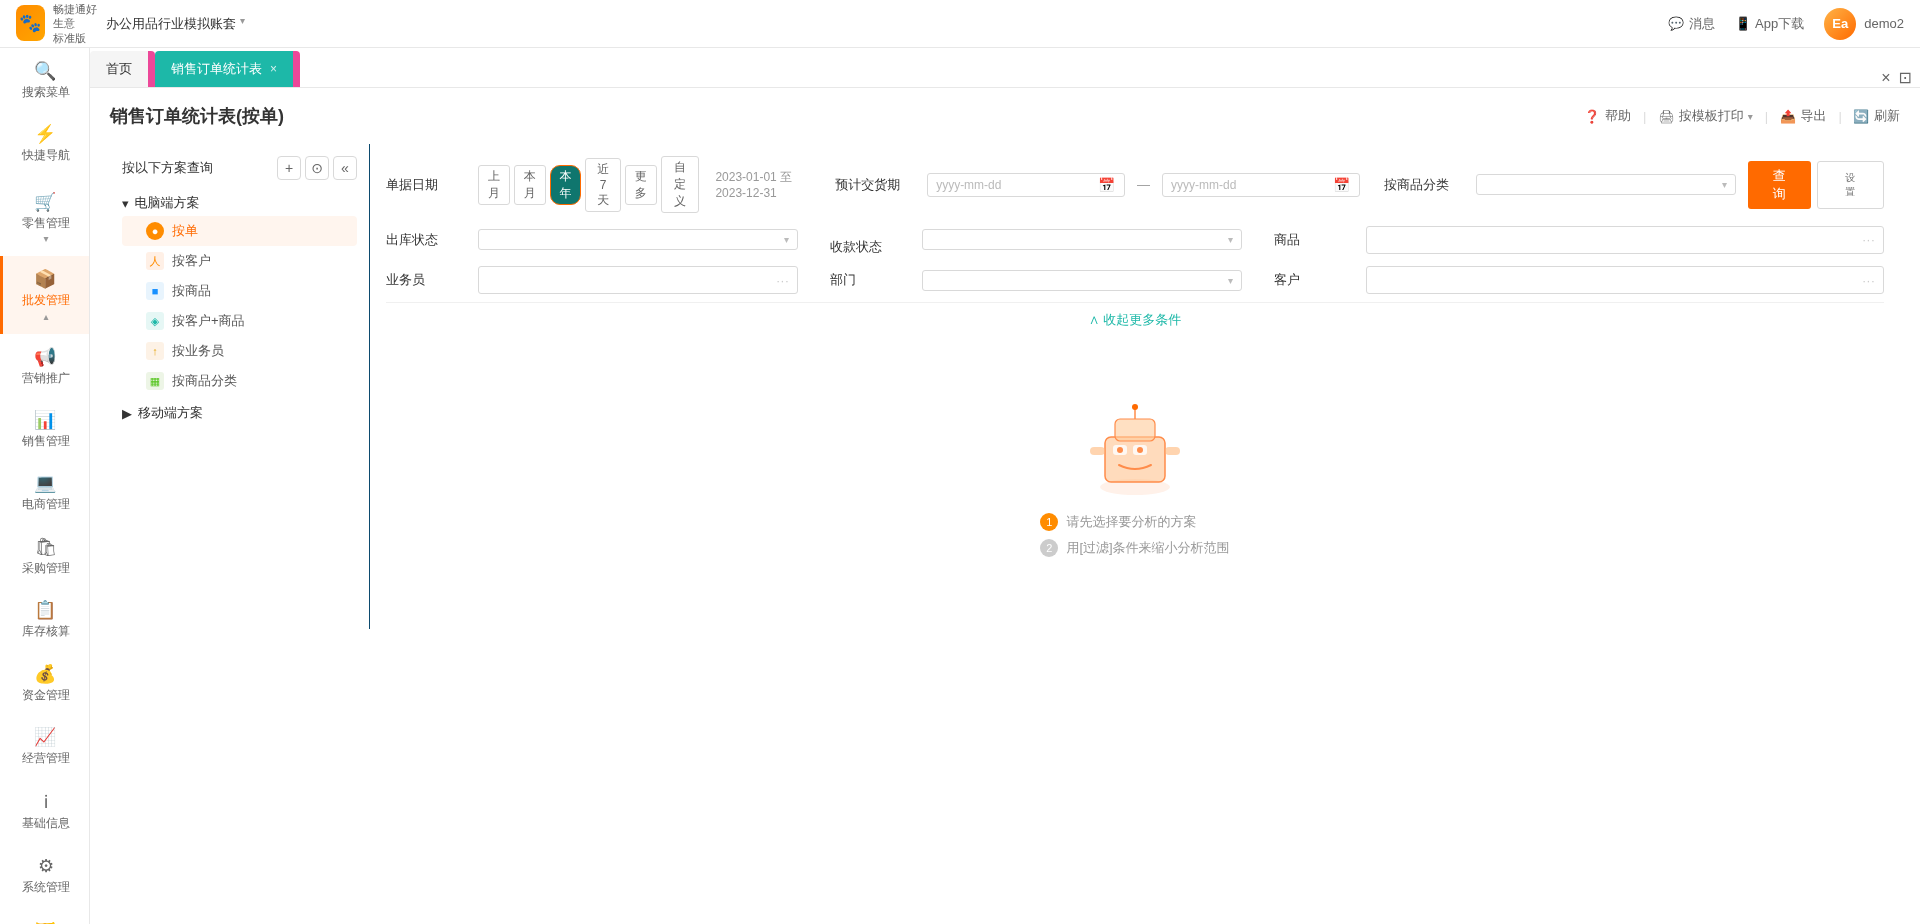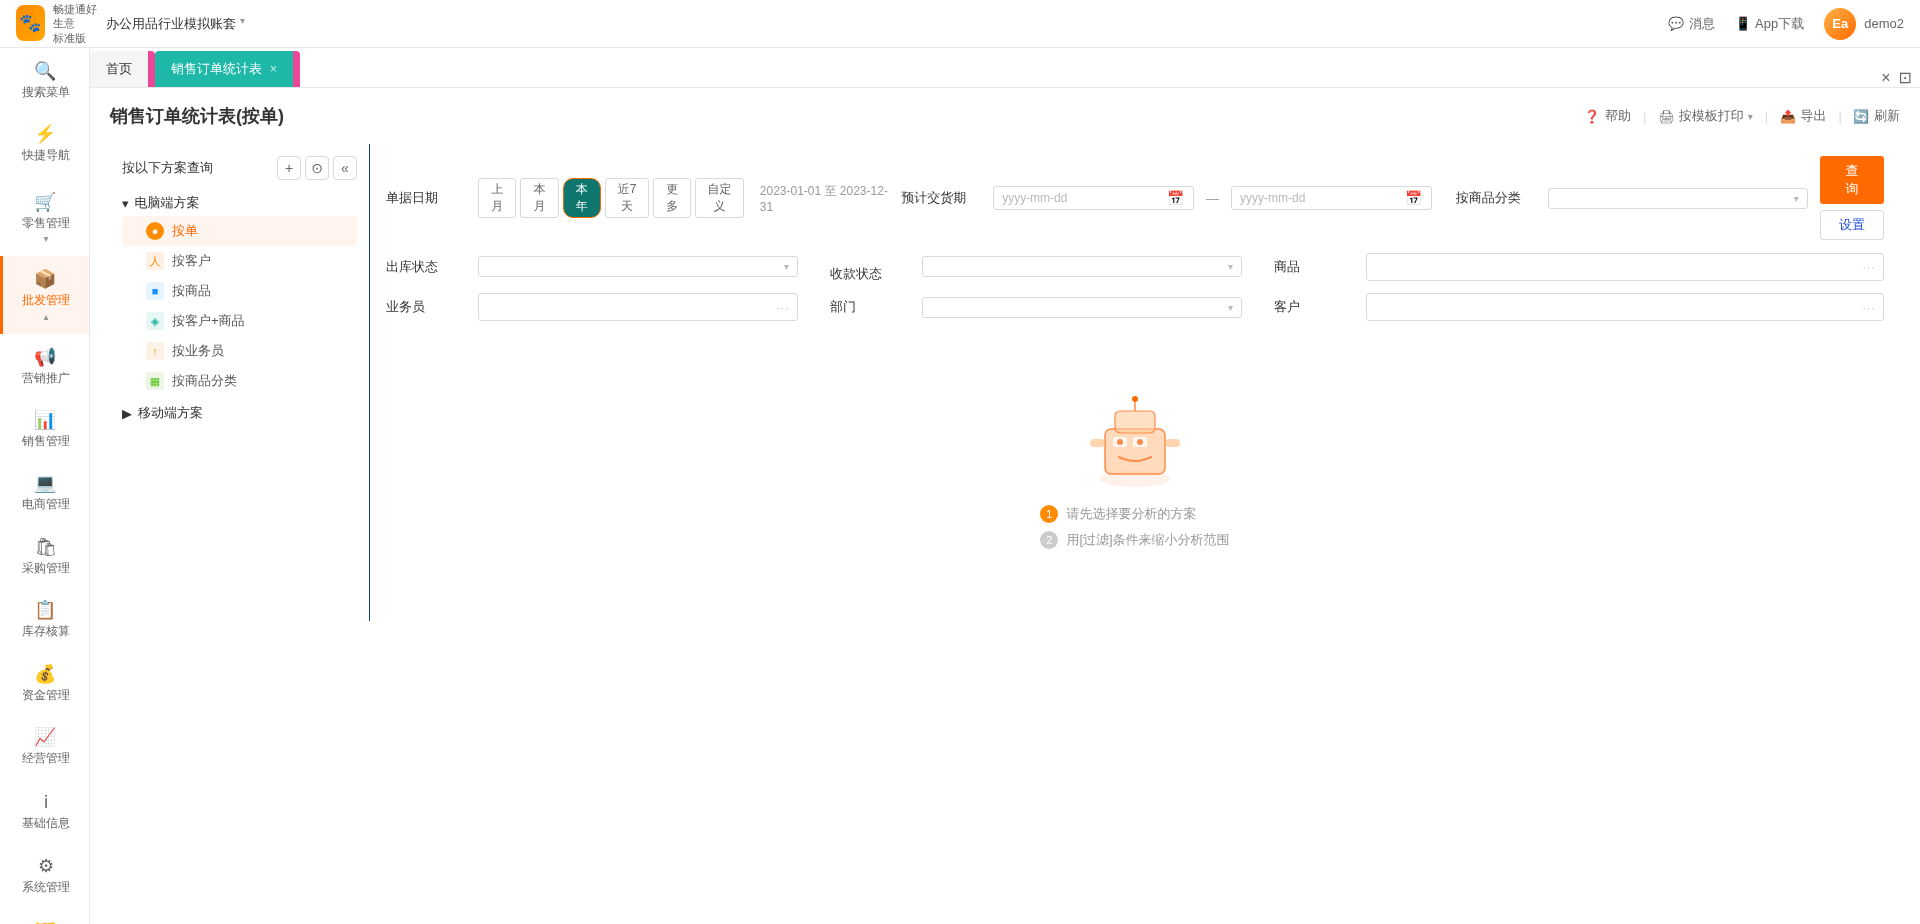--- a/index.html
+++ b/index.html
@@ -231,26 +231,26 @@
       border-top: 1px solid #f0f0f0; margin-top: 4px;
     }
 
     
     .btn-primary {
       background: #ff6a00; color: #fff; border: none;
       padding: 6px 20px; border-radius: 3px; font-size: 13px;
       cursor: pointer; font-family: inherit;
     }
     .btn-default {
-      background: #fff; color: #1d4ed8; border: 1px solid #d9d9d9;
-      padding: 5px 2px; border-radius: 3px; font-size: 13px;
+      background: #fff; color: #737373; border: 1px solid #d9d9d9;
+      padding: 5px 24px; border-radius: 3px; font-size: 10px;
       cursor: pointer; font-family: inherit;
     }
 
-    .query-btn-group { display: flex; flex-direction: column; gap: 6px; margin-left: auto; padding-right: 0; }
+    .query-btn-group { display: flex; flex-direction: row; gap: 6px; margin-left: auto; padding-right: 0; }
 
     
     .empty-state {
       display: flex; flex-direction: column; align-items: center;
       justify-content: center; padding: 60px 0; gap: 16px;
     }
     .empty-icon {
       width: 120px; height: 100px;
       position: relative;
     }
@@ -532,20 +532,24 @@
                 <span class="sel-chevron">▾</span>
               </div>
 
               <span class="filter-label" style="margin-left:20px;">客户</span>
               <div style="flex:1;border:1px solid #d9d9d9;border-radius:3px;display:flex;align-items:center;padding:4px 8px;min-height:28px;background:#fff;">
                 <span style="flex:1;"></span>
                 <span style="color:#ccc;cursor:pointer;">···</span>
               </div>
             </div>
 
+            <div class="collapse-bar">
+              <span>∧ </span>
+              <span>收起更多条件</span>
+            </div>
 
             <div class="empty-state">
               <div class="empty-icon">
                 <svg viewBox="0 0 120 100" xmlns="http://www.w3.org/2000/svg">
 
                   <ellipse cx="60" cy="90" rx="35" ry="8" fill="#ffddc8" opacity="0.4"></ellipse>
 
                   <rect x="30" y="40" width="60" height="45" rx="6" fill="#ffb87a" opacity="0.5"></rect>
                   <rect x="30" y="40" width="60" height="45" rx="6" fill="none" stroke="#ff8c4a" stroke-width="1.5"></rect>
 

